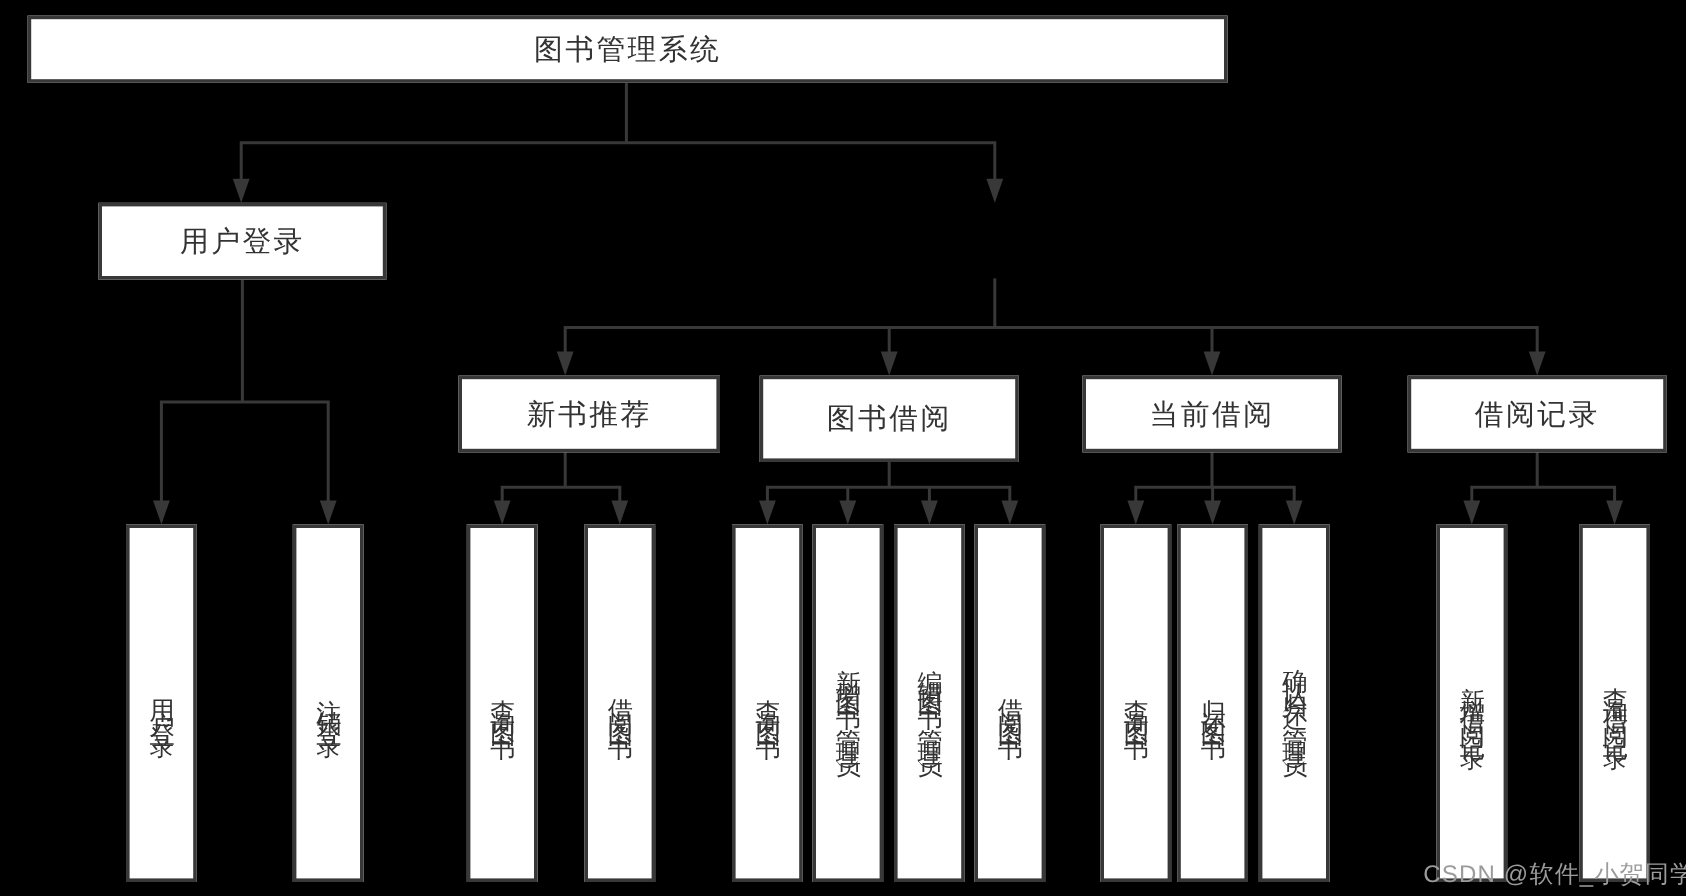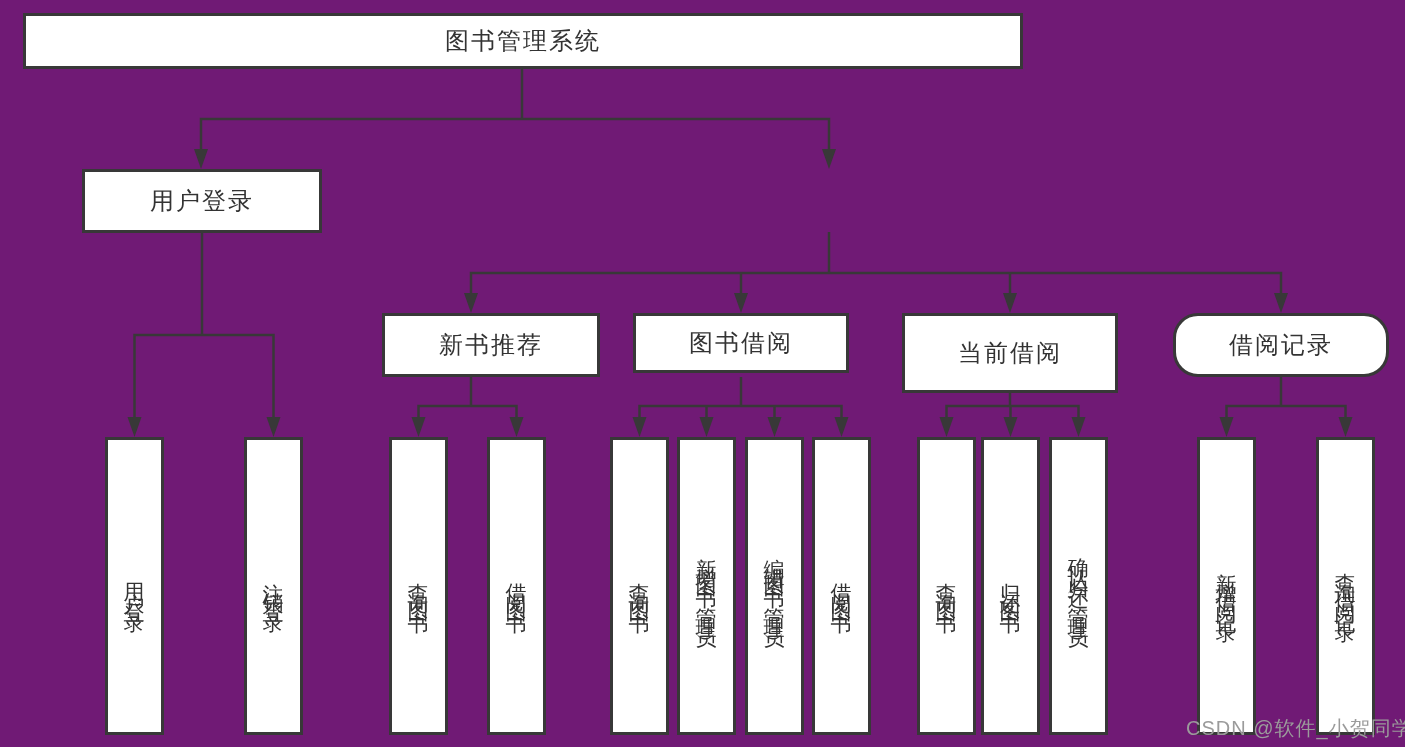--- a/index.html
+++ b/index.html
@@ -1,20 +1,20 @@
 <!DOCTYPE html>
 <html><head>
 <meta charset="utf-8">
 <style>
   html, body { margin: 0; padding: 0; background: #ffffff; }
   #stage {
     position: relative;
     width: 1405px;
     height: 747px;
-    background: #701a75;
+    background: #000000;
     font-family: "Liberation Sans", "DejaVu Sans", sans-serif;
     overflow: hidden;
   }
   #connectors {
     position: absolute;
     left: 0; top: 0;
     width: 1405px; height: 747px;
   }
   .box {
     position: absolute;
@@ -46,23 +46,23 @@
     letter-spacing: 1px;
     color: #9b9b9b;
     white-space: nowrap;
     z-index: 10;
   }
   
   #box-root   { left: 23px;  top: 13px;  width: 1000px; height: 56px; }
   #box-login  { left: 82px;  top: 169px; width: 240px;  height: 64px; }
   #box-mgmt   { left: 712px; top: 168px; width: 235px;  height: 64px; }
   #box-sec0   { left: 362px; top: 313px; width: 218px;  height: 64px; margin-left: 20px; }
-  #box-sec1   { left: 633px; top: 313px; width: 216px;  height: 60px; }
-  #box-sec2   { left: 902px; top: 313px; width: 216px;  height: 80px; }
-  #box-sec3   { left: 1173px;top: 313px; width: 216px;  height: 64px; border-radius: 25px; }
+  #box-sec1   { left: 633px; top: 313px; width: 216px;  height: 72px; }
+  #box-sec2   { left: 902px; top: 313px; width: 216px;  height: 64px; }
+  #box-sec3   { left: 1173px;top: 313px; width: 216px;  height: 64px; }
   .leaf { top: 437px; width: 59px; height: 298px; }
   #leaf-a0 { left: 105px; }
   #leaf-a1 { left: 244px; }
   #leaf-b0 { left: 389px; }
   #leaf-b1 { left: 487px; }
   #leaf-c0 { left: 610px; }
   #leaf-c1 { left: 677px; }
   #leaf-c2 { left: 745px; }
   #leaf-c3 { left: 812px; }
   #leaf-d0 { left: 917px; }

